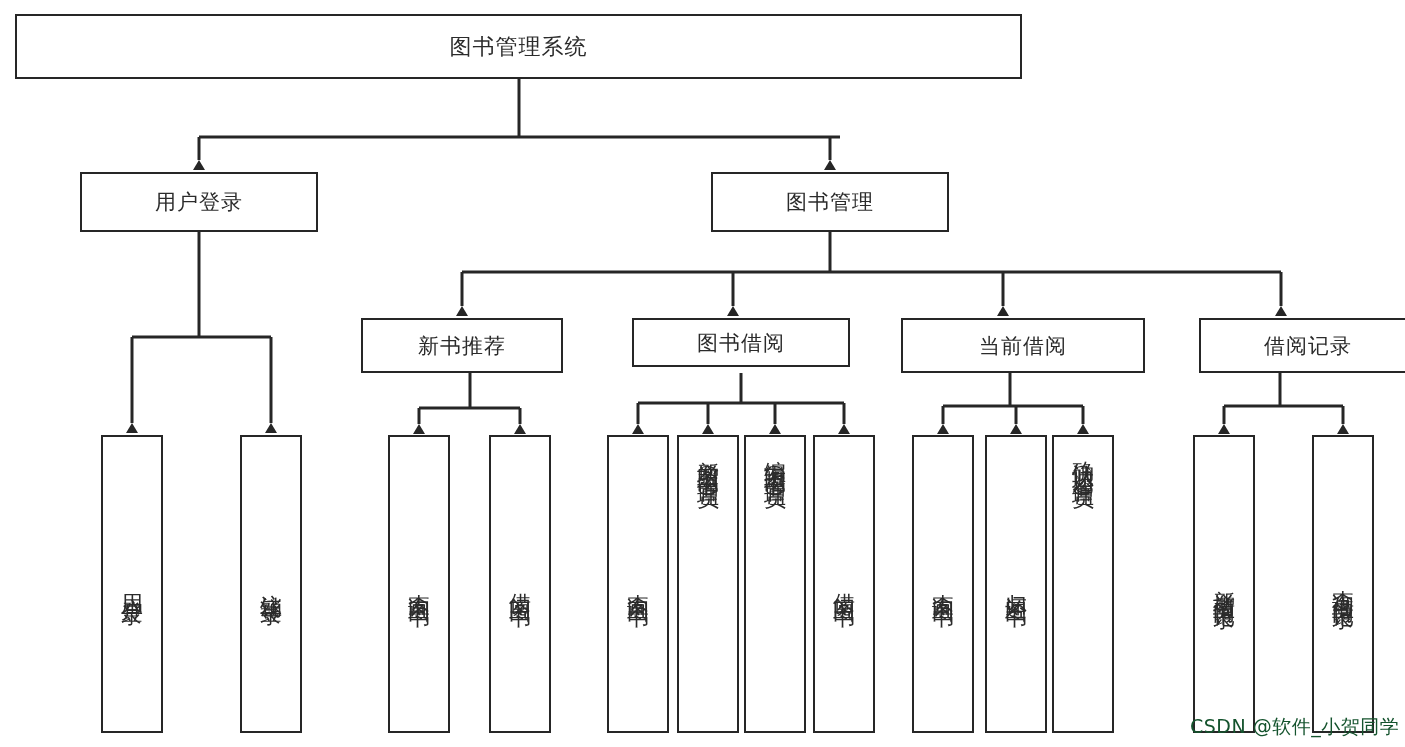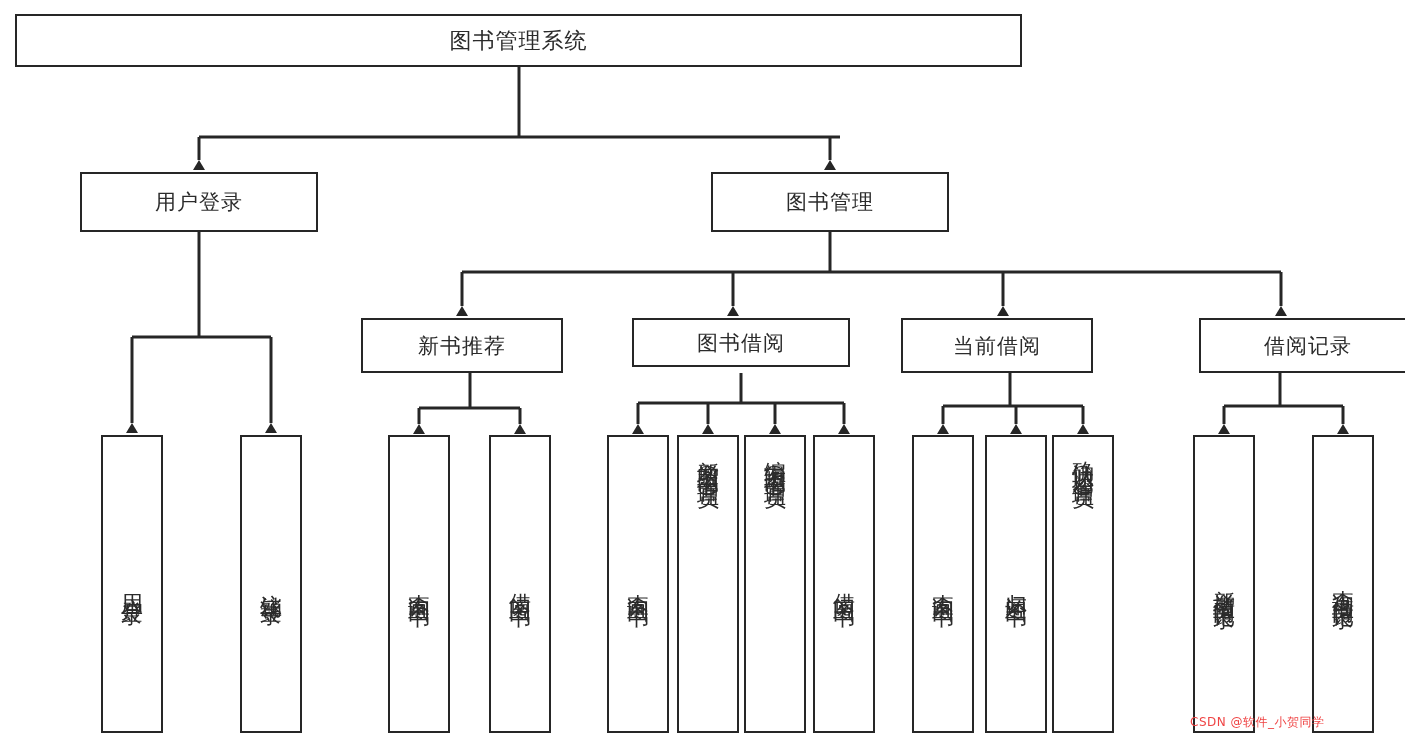--- a/index.html
+++ b/index.html
@@ -51,22 +51,22 @@
     padding: 6px 0;
     align-items: center;
     justify-content: center;
     line-height: 1;
   }
   .node-v.v-top {
     justify-content: flex-start;
   }
   .watermark {
     position: absolute;
-    color: #ef4444;
-    font-size: 12px;
+    color: #14532d;
+    font-size: 19px;
     white-space: nowrap;
     letter-spacing: 0.5px;
   }
 </style>
 </head>
 <body>
 
 <div id="canvas">
 
   <svg class="wires" viewBox="0 0 1405 747" xmlns="http://www.w3.org/2000/svg">
@@ -114,38 +114,38 @@
       <path d="M 1016 406 L 1016 424" marker-end="url(#arrow)"></path>
       <path d="M 1083 406 L 1083 424" marker-end="url(#arrow)"></path>
 
       <path d="M 1280 373 L 1280 406"></path>
       <path d="M 1224 406 L 1343 406"></path>
       <path d="M 1224 406 L 1224 424" marker-end="url(#arrow)"></path>
       <path d="M 1343 406 L 1343 424" marker-end="url(#arrow)"></path>
     </g>
   </svg>
 
-  <div class="node node-root" style="left:15px; top:14px; width:1007px; height:53px;">
+  <div class="node node-root" style="left:15px; top:14px; width:1007px; height:65px;">
     <span>图书管理系统</span>
   </div>
 
   <div class="node node-h" style="left:80px; top:172px; width:238px; height:60px;">
     <span>用户登录</span>
   </div>
   <div class="node node-h" style="left:711px; top:172px; width:238px; height:60px;">
     <span>图书管理</span>
   </div>
 
   <div class="node node-h" style="left:361px; top:318px; width:202px; height:55px;">
     <span>新书推荐</span>
   </div>
   <div class="node node-h" style="left:632px; top:318px; width:218px; height:49px;">
     <span>图书借阅</span>
   </div>
-  <div class="node node-h" style="left:901px; top:318px; width:192px; height:55px;">
+  <div class="node node-h" style="left:901px; top:318px; width:244px; height:55px;">
     <span>当前借阅</span>
   </div>
   <div class="node node-h" style="left:1171px; top:318px; width:218px; height:55px;margin-left:28px;">
     <span>借阅记录</span>
   </div>
 
   <div class="node node-v" style="left:101px; top:435px; width:62px; height:298px;">
     <span>用户登录</span>
   </div>
   <div class="node node-v" style="left:240px; top:435px; width:62px; height:298px;">

